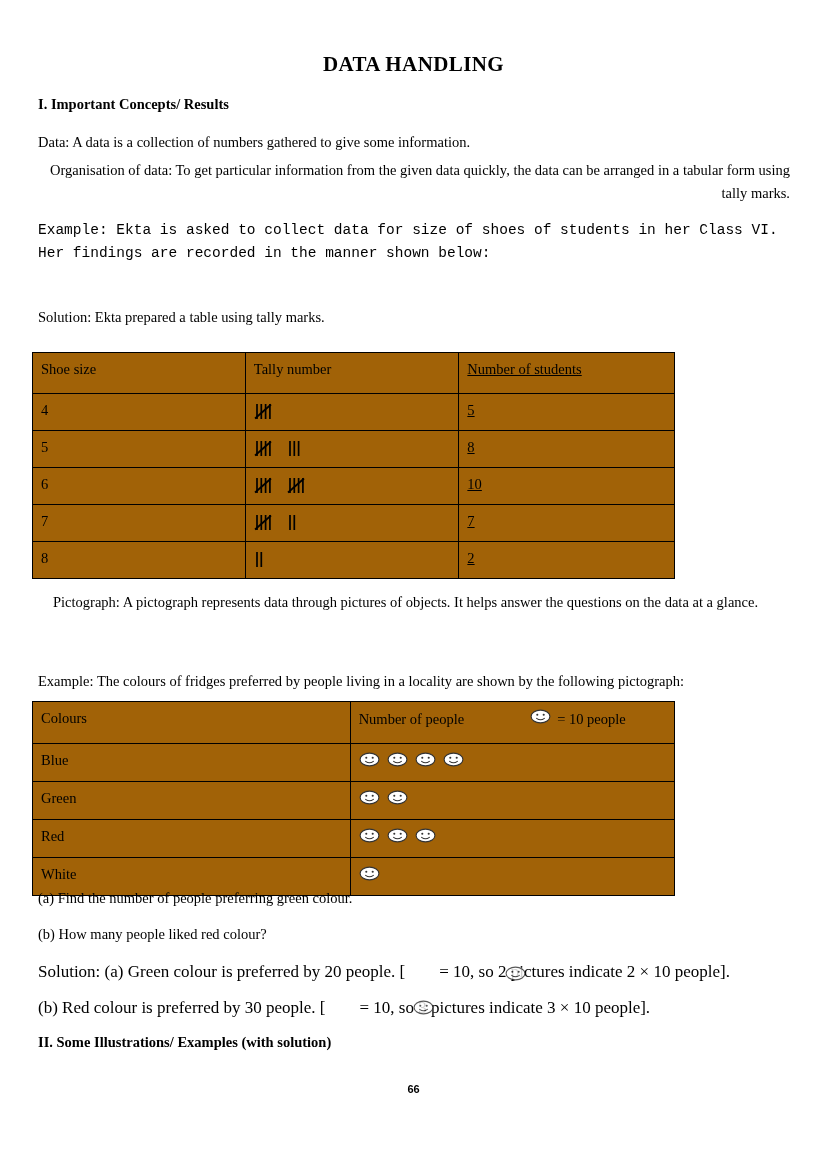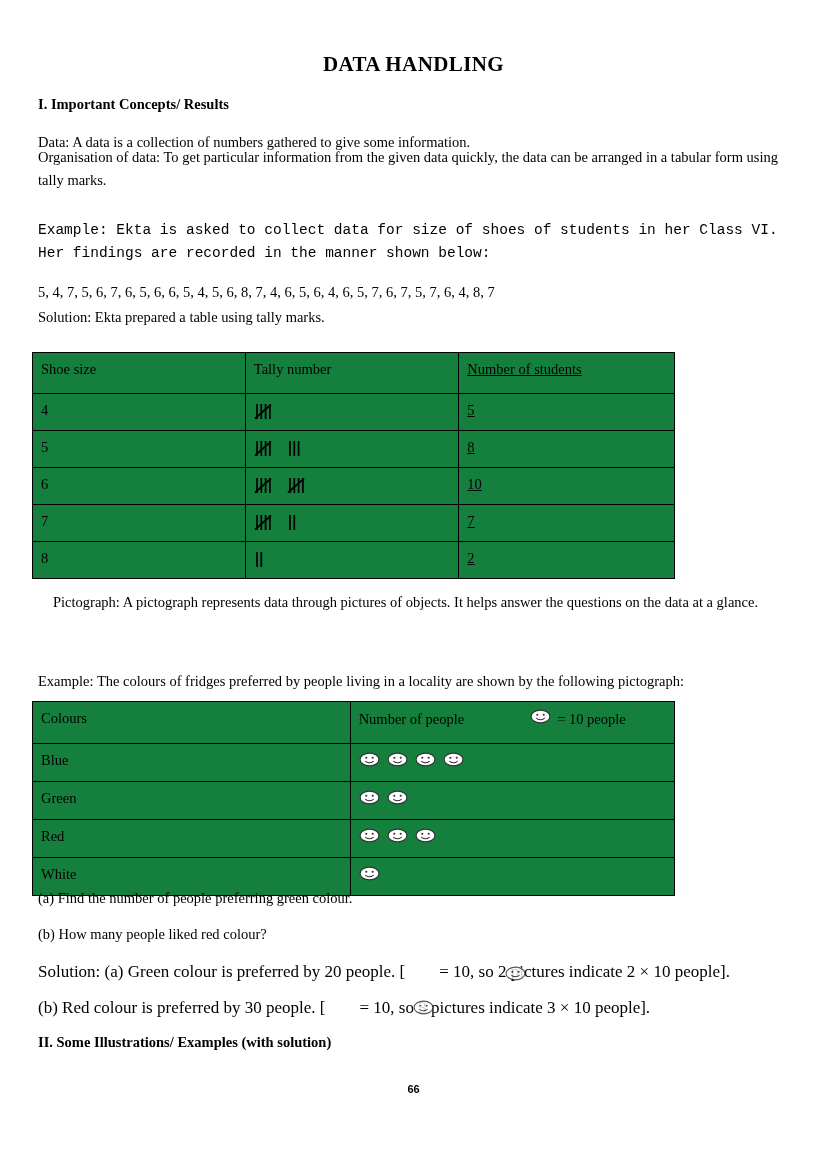--- a/index.html
+++ b/index.html
@@ -45,21 +45,21 @@
     line-height: 23px;
     text-align: left;
   }
   .w-full { width: 752px; }
 
   
   table.grid {
     position: absolute;
     border-collapse: collapse;
     font-size: 14.5px;
-    background: #15803d;
+    background: #a16207;
   }
   table.grid td {
     border: 1px solid #000;
     vertical-align: top;
     padding: 7px 0 7px 8px;
     font-size: 14.5px;
     line-height: 18px;
   }
   #tally-table { left: 32px; top: 352px; width: 643px; }
   #tally-table td.c1 { width: 213px; }
@@ -113,25 +113,24 @@
 <body>
 
 <div class="page">
 
   <div class="doc-title">DATA HANDLING</div>
 
   <div class="section-head" style="top:96px;">I. Important Concepts/ Results</div>
 
   <div class="para w-full" style="top:131px;">Data: A data is a collection of numbers gathered to give some information.</div>
 
-  <div class="para w-full" style="top:146px;">Organisation of data: To get particular information from the given data quickly, the data can be arranged in a tabular form using tally marks.</div>
+  <div class="para w-full" style="top:159px;text-align:right;">Organisation of data: To get particular information from the given data quickly, the data can be arranged in a tabular form using tally marks.</div>
 
   <div class="para w-full" style="top:219px;font-family:Liberation Mono, monospace;">Example: Ekta is asked to collect data for size of shoes of students in her Class VI. Her findings are recorded in the manner shown below:</div>
 
-  <div class="para w-full" style="top:281px;">5, 4, 7, 5, 6, 7, 6, 5, 6, 6, 5, 4, 5, 6, 8, 7, 4, 6, 5, 6, 4, 6, 5, 7, 6, 7, 5, 7, 6, 4, 8, 7</div>
 
   <div class="para w-full" style="top:306px;">Solution: Ekta prepared a table using tally marks.</div>
 
   <table class="grid" id="tally-table">
     <tbody>
       <tr class="head">
         <td class="c1">Shoe size</td>
         <td class="c2">Tally number</td>
         <td class="c3">Number of students</td>
       </tr>

